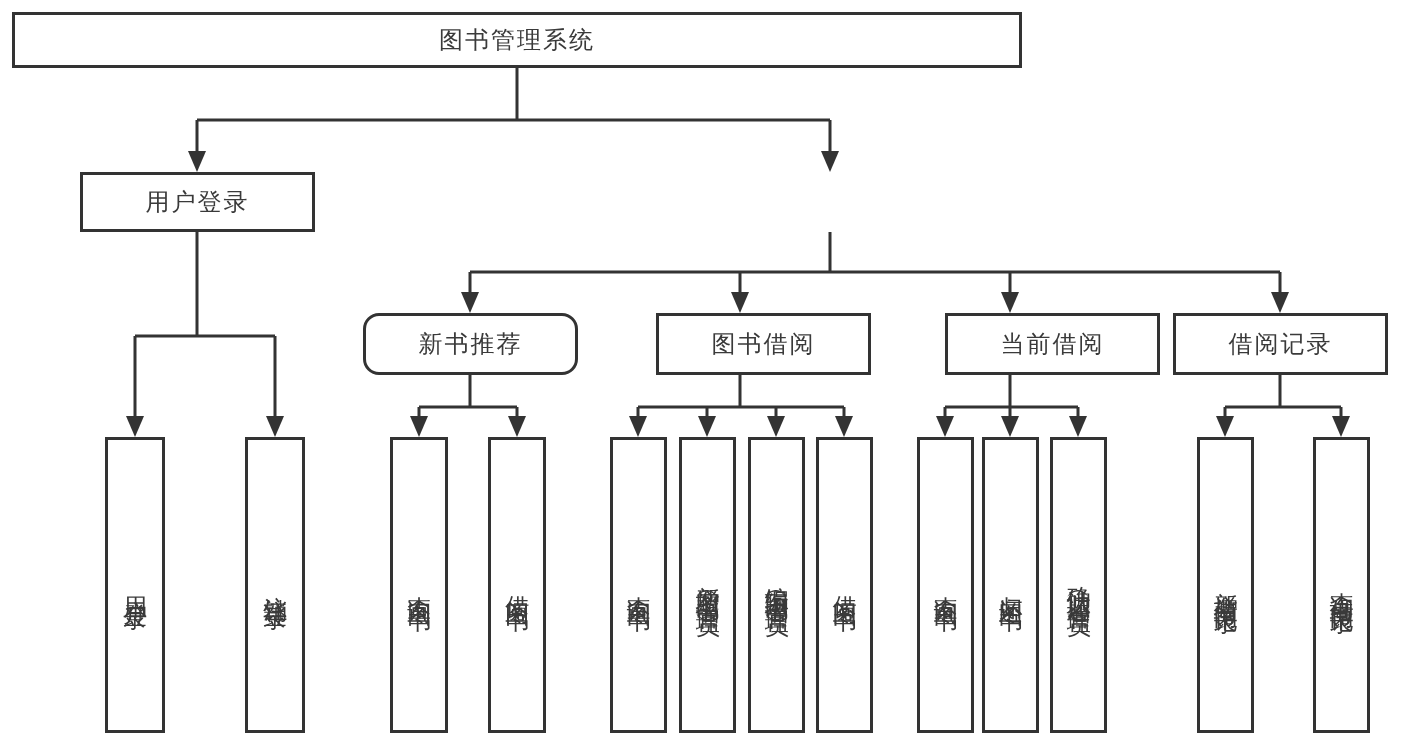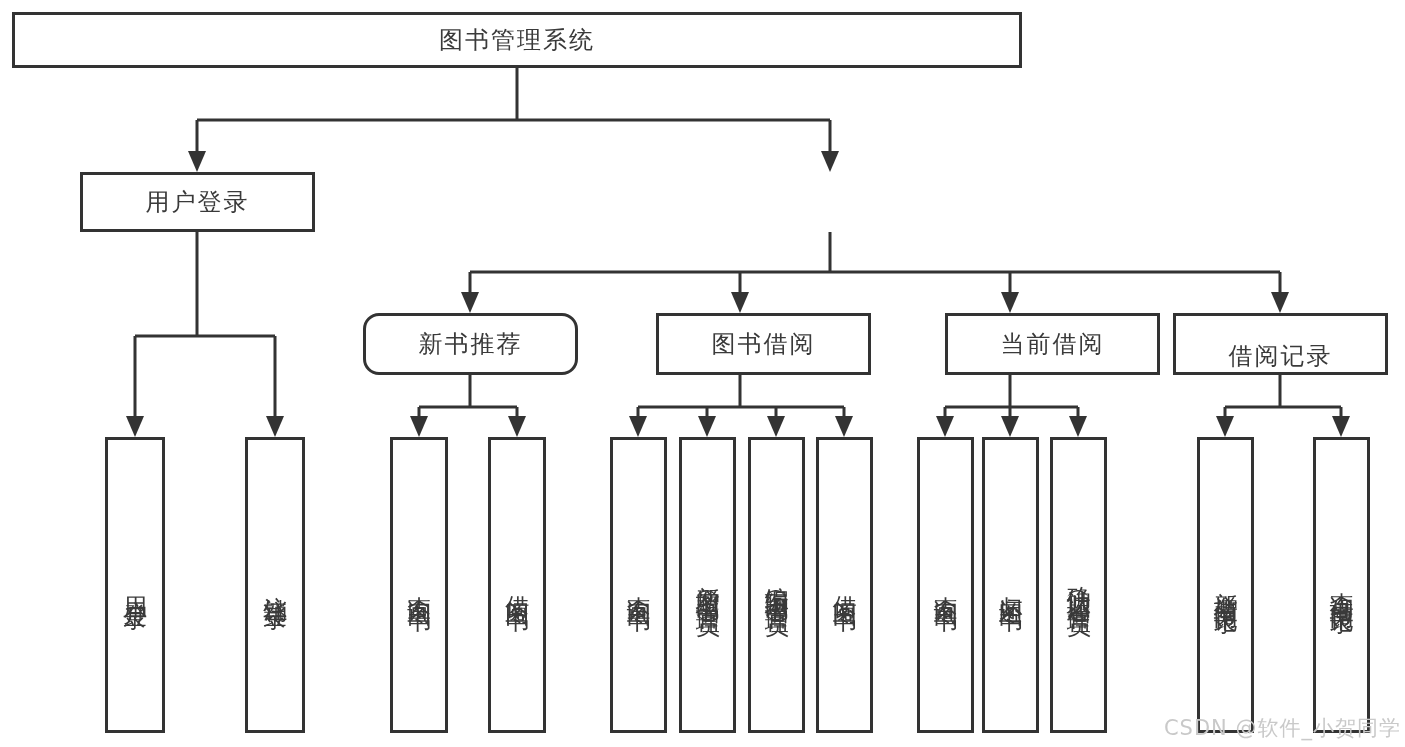--- a/index.html
+++ b/index.html
@@ -58,21 +58,21 @@
   }
   
   .n-root   { left: 12px;   top: 12px;  width: 1010px; height: 56px; }
   
   .n-login  { left: 80px;   top: 172px; width: 235px;  height: 60px; }
   .n-mgmt   { left: 712px;  top: 172px; width: 235px;  height: 60px; }
   
   .n-rec    { left: 363px;  top: 313px; width: 215px;  height: 62px; border-radius: 16px; }
   .n-bor    { left: 633px;  top: 313px; width: 215px;  height: 62px; margin-left: 23px; }
   .n-cur    { left: 903px;  top: 313px; width: 215px;  height: 62px; margin-left: 42px; }
-  .n-hist   { left: 1173px; top: 313px; width: 215px;  height: 62px; align-items: flex-end; }
+  .n-hist   { left: 1173px; top: 313px; width: 215px;  height: 62px; }
   
   .vnode { top: 437px; height: 296px; }
   .n-login-1 { left: 105px;  width: 60px; }
   .n-login-2 { left: 245px;  width: 60px; }
   .n-rec-1   { left: 390px;  width: 58px; }
   .n-rec-2   { left: 488px;  width: 58px; }
   .n-bor-1   { left: 610px;  width: 57px; }
   .n-bor-2   { left: 679px;  width: 57px; }
   .n-bor-3   { left: 748px;  width: 57px; }
   .n-bor-4   { left: 816px;  width: 57px; }
@@ -205,15 +205,14 @@
     <span class="vlabel">确认归还（管理员）</span>
   </div>
 
   <div class="node vnode n-hist-1">
     <span class="vlabel">新增借阅记录</span>
   </div>
   <div class="node vnode n-hist-2">
     <span class="vlabel">查询借阅记录</span>
   </div>
 
-  <div class="watermark">CSDN @软件_小贺同学</div>
 
 </div>
 
 </body></html>

